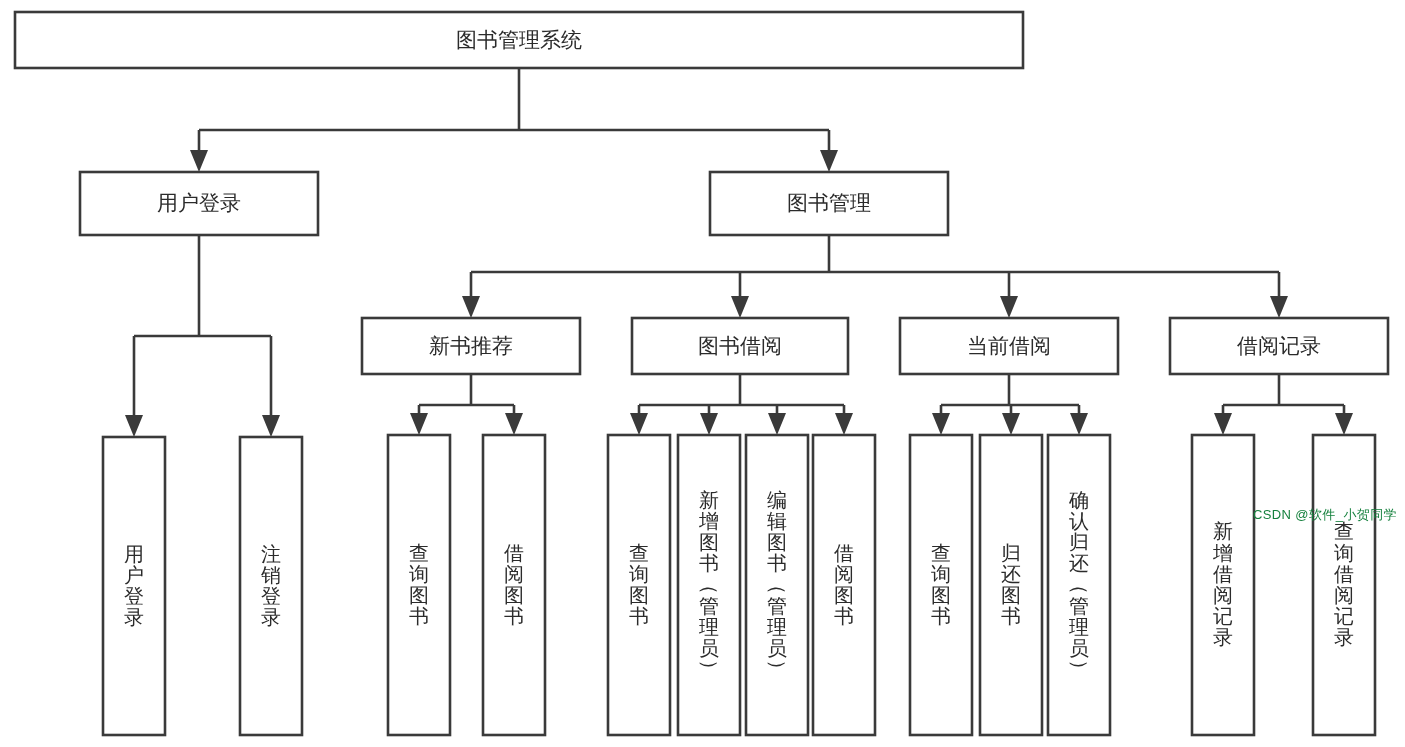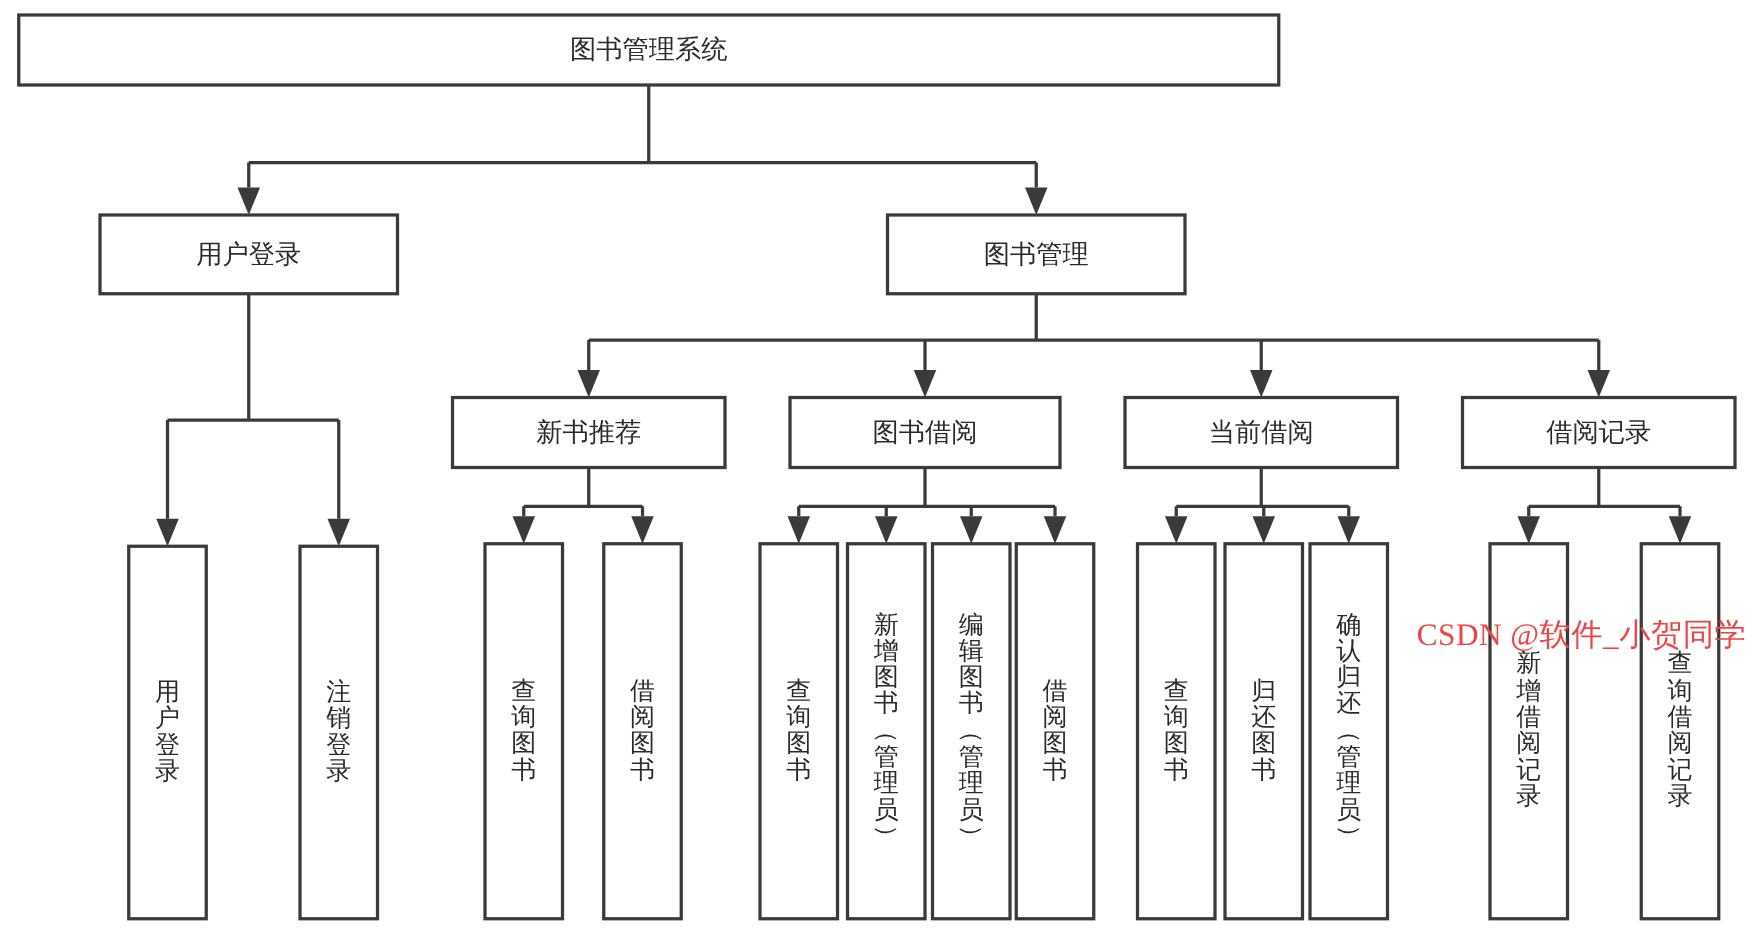--- a/index.html
+++ b/index.html
@@ -69,23 +69,23 @@
     display: block;
     text-align: center;
   }
   .vert-label-wrap span.ch.rot {
     transform: rotate(90deg);
   }
   .watermark {
     position: absolute;
     right: 8px;
     bottom: 6px;
-    font-size: 25px;
-    color: #ef4444;
-    font-family: Liberation Serif, serif;
+    font-size: 13px;
+    color: #15803d;
+    font-family: Liberation Sans, sans-serif;
     white-space: nowrap;
     letter-spacing: 0.4px;
   }
 </style>
 </head>
 <body>
 
 <div id="diagram-root">
 
   <svg class="chart-svg" viewBox="0 0 1405 747" xmlns="http://www.w3.org/2000/svg">

